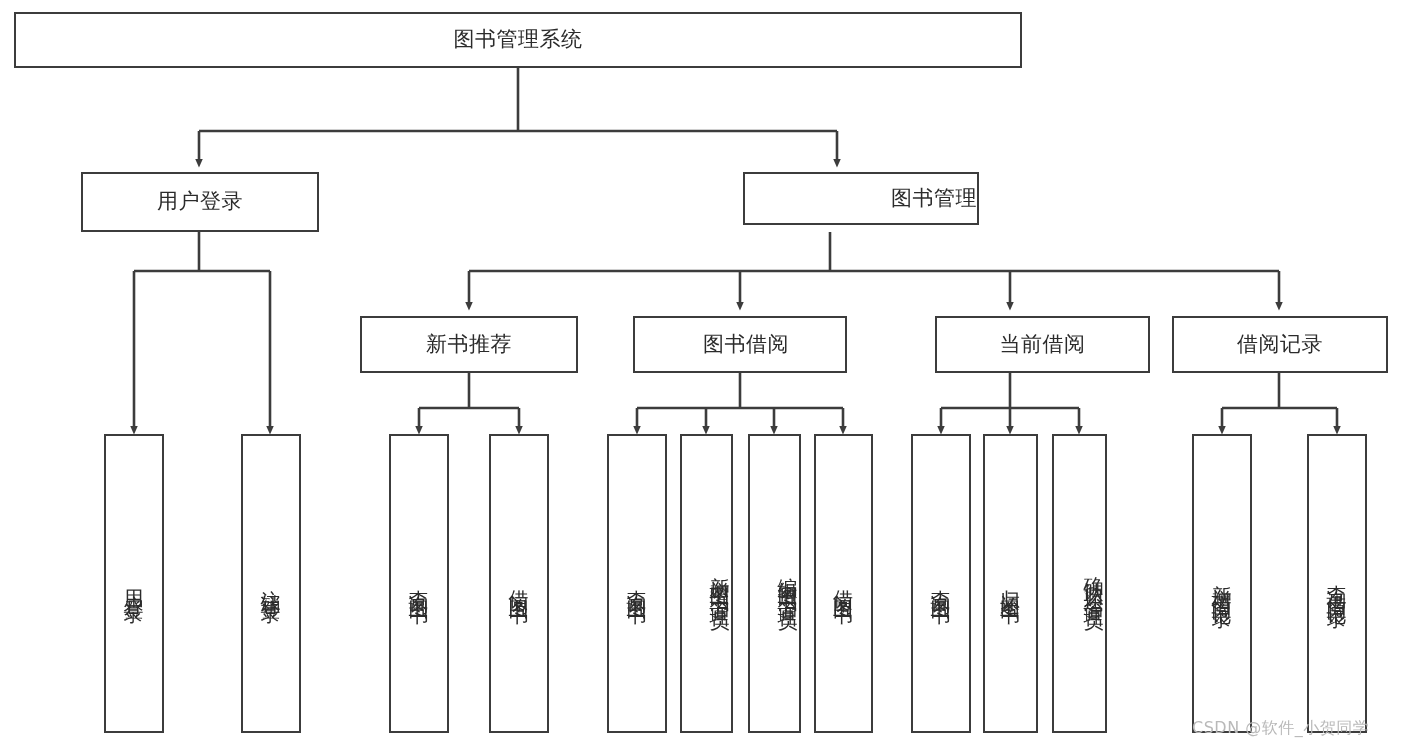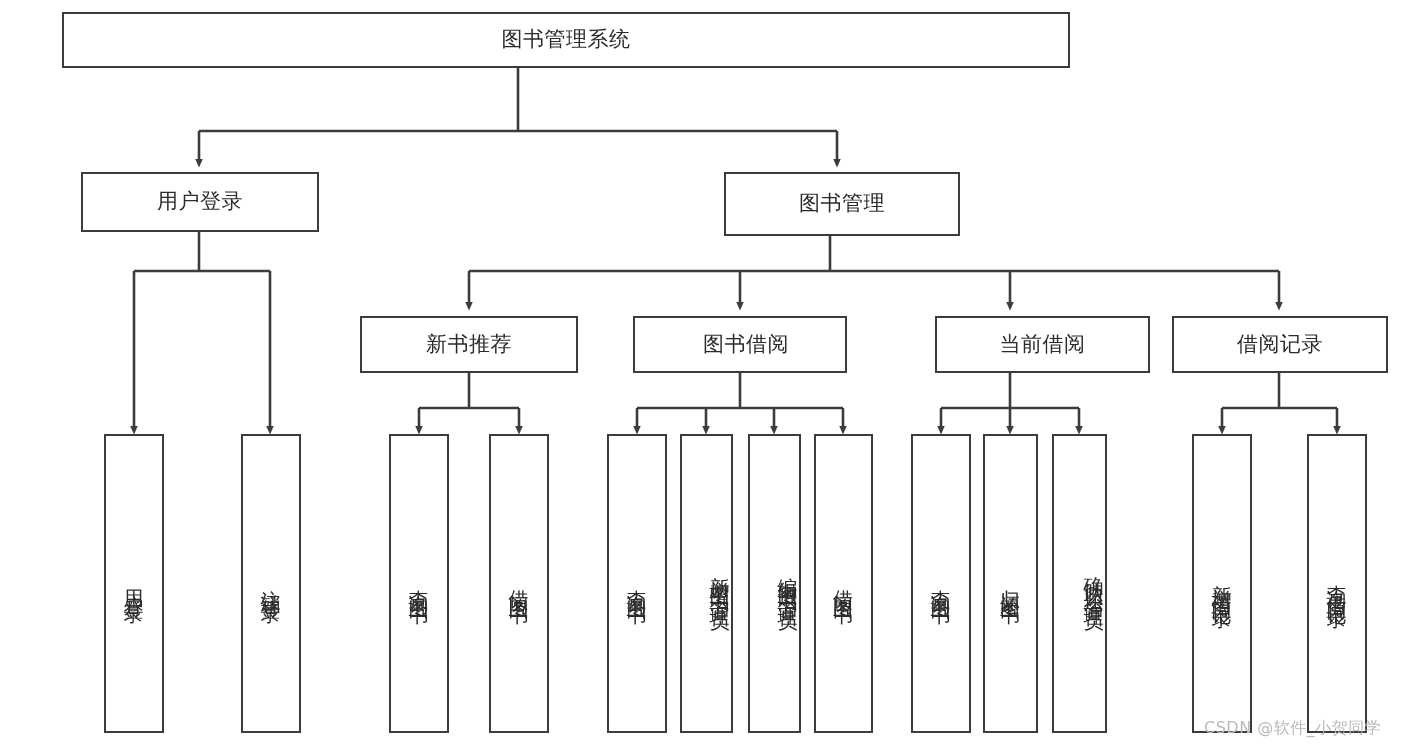--- a/index.html
+++ b/index.html
@@ -111,28 +111,28 @@
       <path d="M1010,408 L1010,427" marker-end="url(#arrow)"></path>
       <path d="M1079,408 L1079,427" marker-end="url(#arrow)"></path>
 
       <path d="M1279,373 L1279,408"></path>
       <path d="M1222,408 L1337,408"></path>
       <path d="M1222,408 L1222,427" marker-end="url(#arrow)"></path>
       <path d="M1337,408 L1337,427" marker-end="url(#arrow)"></path>
     </g>
   </svg>
 
-  <div class="node-box node-h" style="left:14px; top:12px; width:1008px; height:56px;margin-left:48px;">
+  <div class="node-box node-h" style="left:14px; top:12px; width:1008px; height:56px;">
     <span>图书管理系统</span>
   </div>
 
   <div class="node-box node-h" style="left:81px; top:172px; width:238px; height:60px;">
     <span>用户登录</span>
   </div>
-  <div class="node-box node-h" style="left:724px; top:172px; width:236px; height:64px;">
+  <div class="node-box node-h" style="left:743px; top:172px; width:236px; height:53px;justify-content:flex-end;">
     <span>图书管理</span>
   </div>
 
   <div class="node-box node-h" style="left:360px; top:316px; width:218px; height:57px;">
     <span>新书推荐</span>
   </div>
   <div class="node-box node-h" style="left:633px; top:316px; width:214px; height:57px;padding-left:12px;">
     <span>图书借阅</span>
   </div>
   <div class="node-box node-h" style="left:903px; top:316px; width:215px; height:57px;margin-left:32px;">
@@ -179,15 +179,15 @@
     <span>确认归还（管理员）</span>
   </div>
 
   <div class="node-box node-v center-v" style="left:1192px; top:434px; width:60px; height:299px;">
     <span>新增借阅记录</span>
   </div>
   <div class="node-box node-v center-v" style="left:1307px; top:434px; width:60px; height:299px;">
     <span>查询借阅记录</span>
   </div>
 
-  <div class="watermark" style="left:1192px; top:718px;margin-left:12px;">CSDN @软件_小贺同学</div>
+  <div class="watermark" style="left:1192px; top:718px;">CSDN @软件_小贺同学</div>
 
 </div>
 
 </body></html>

